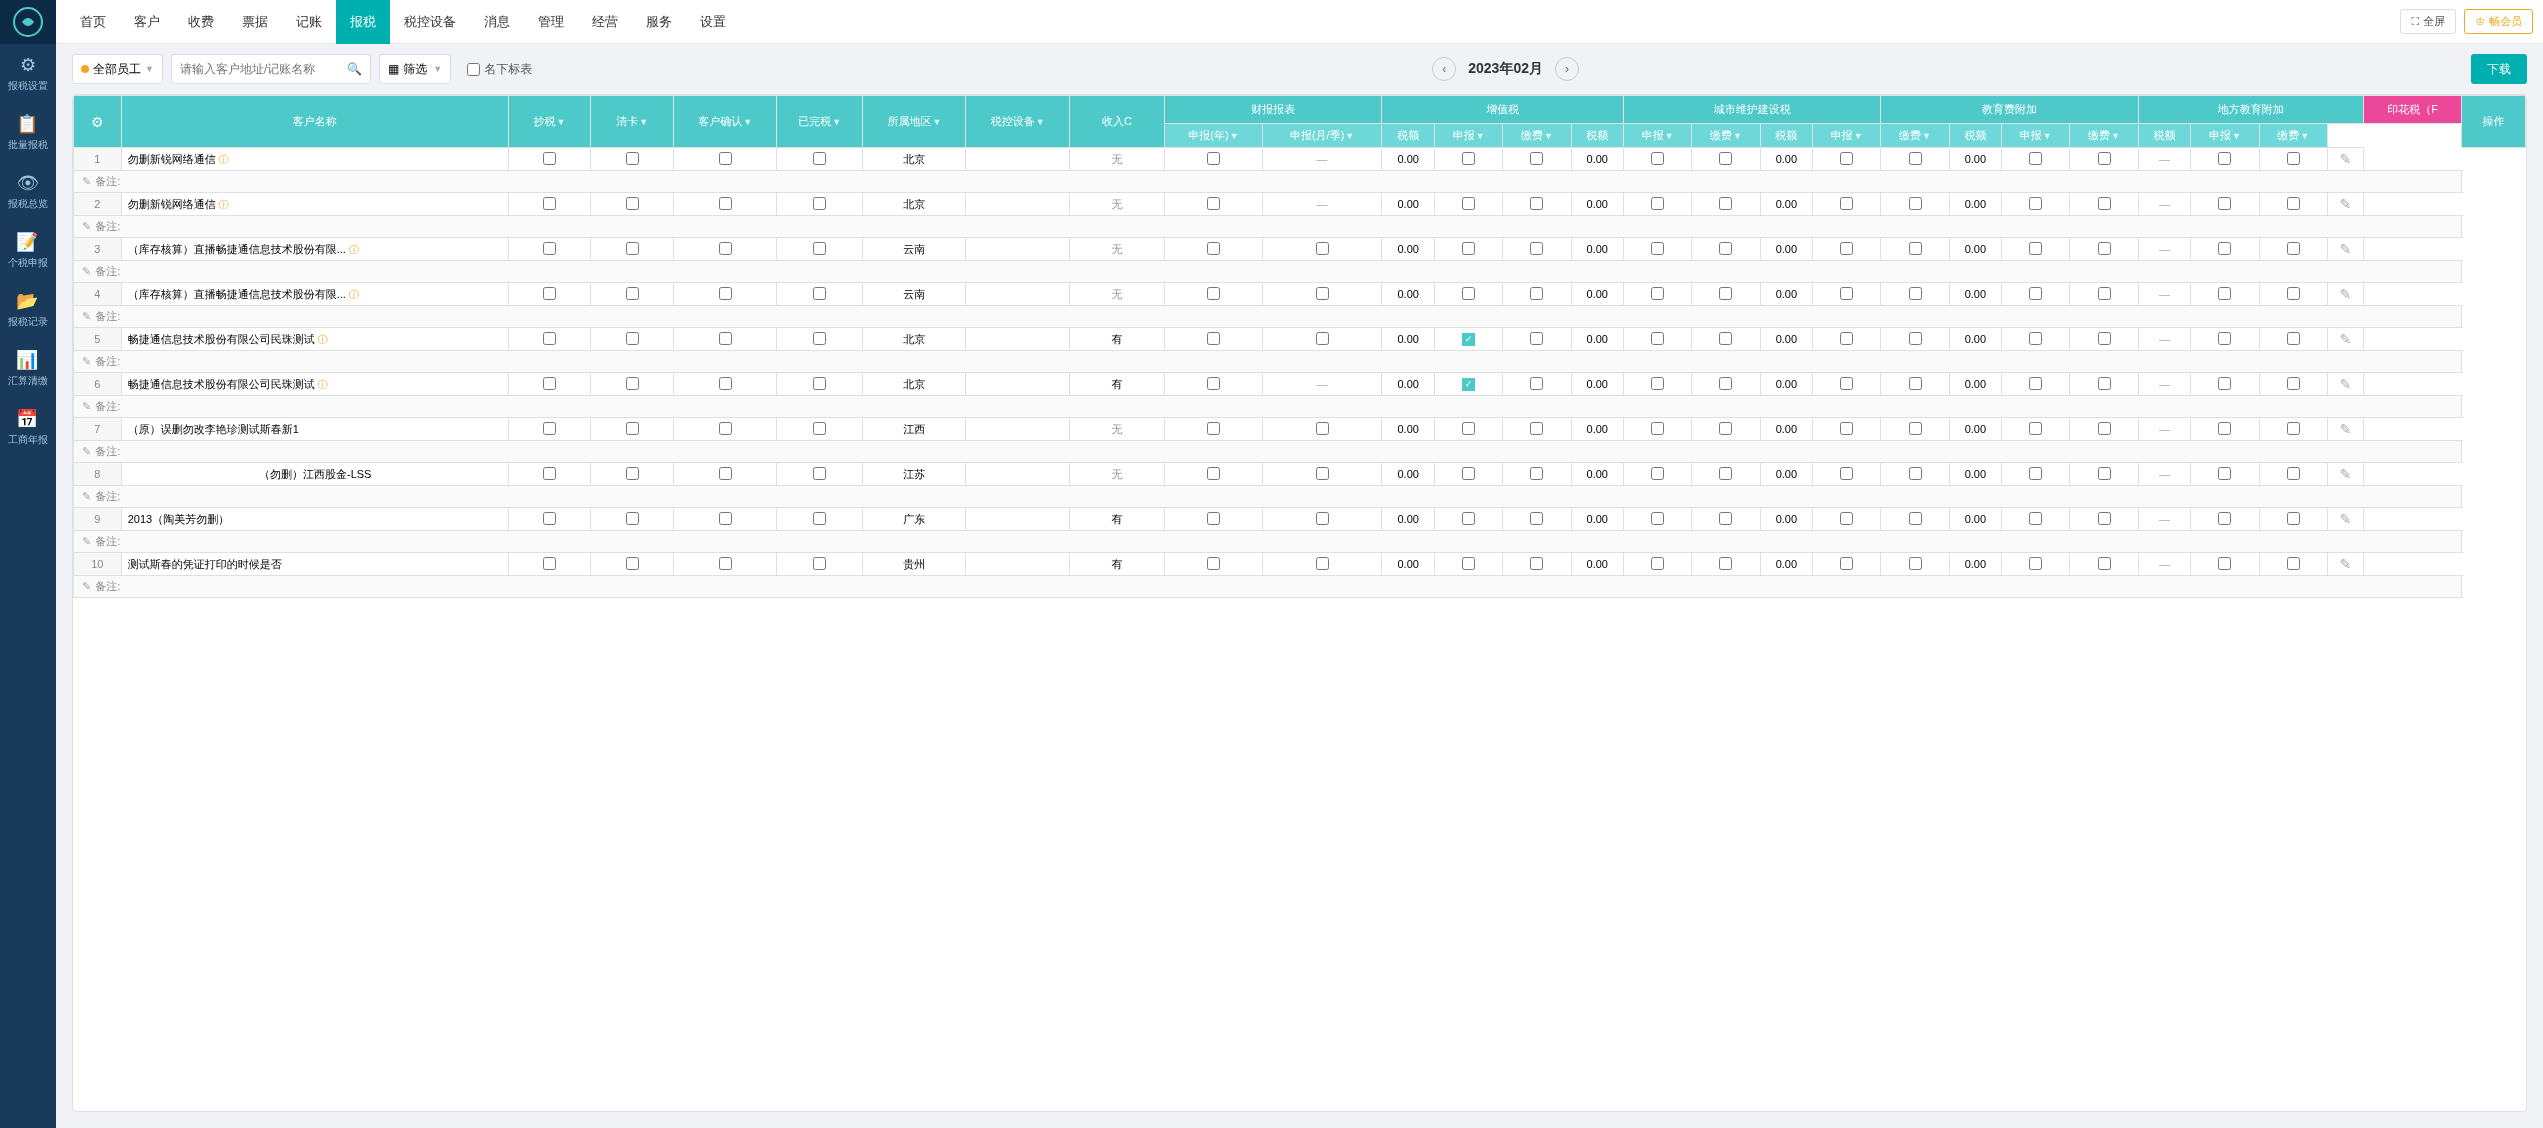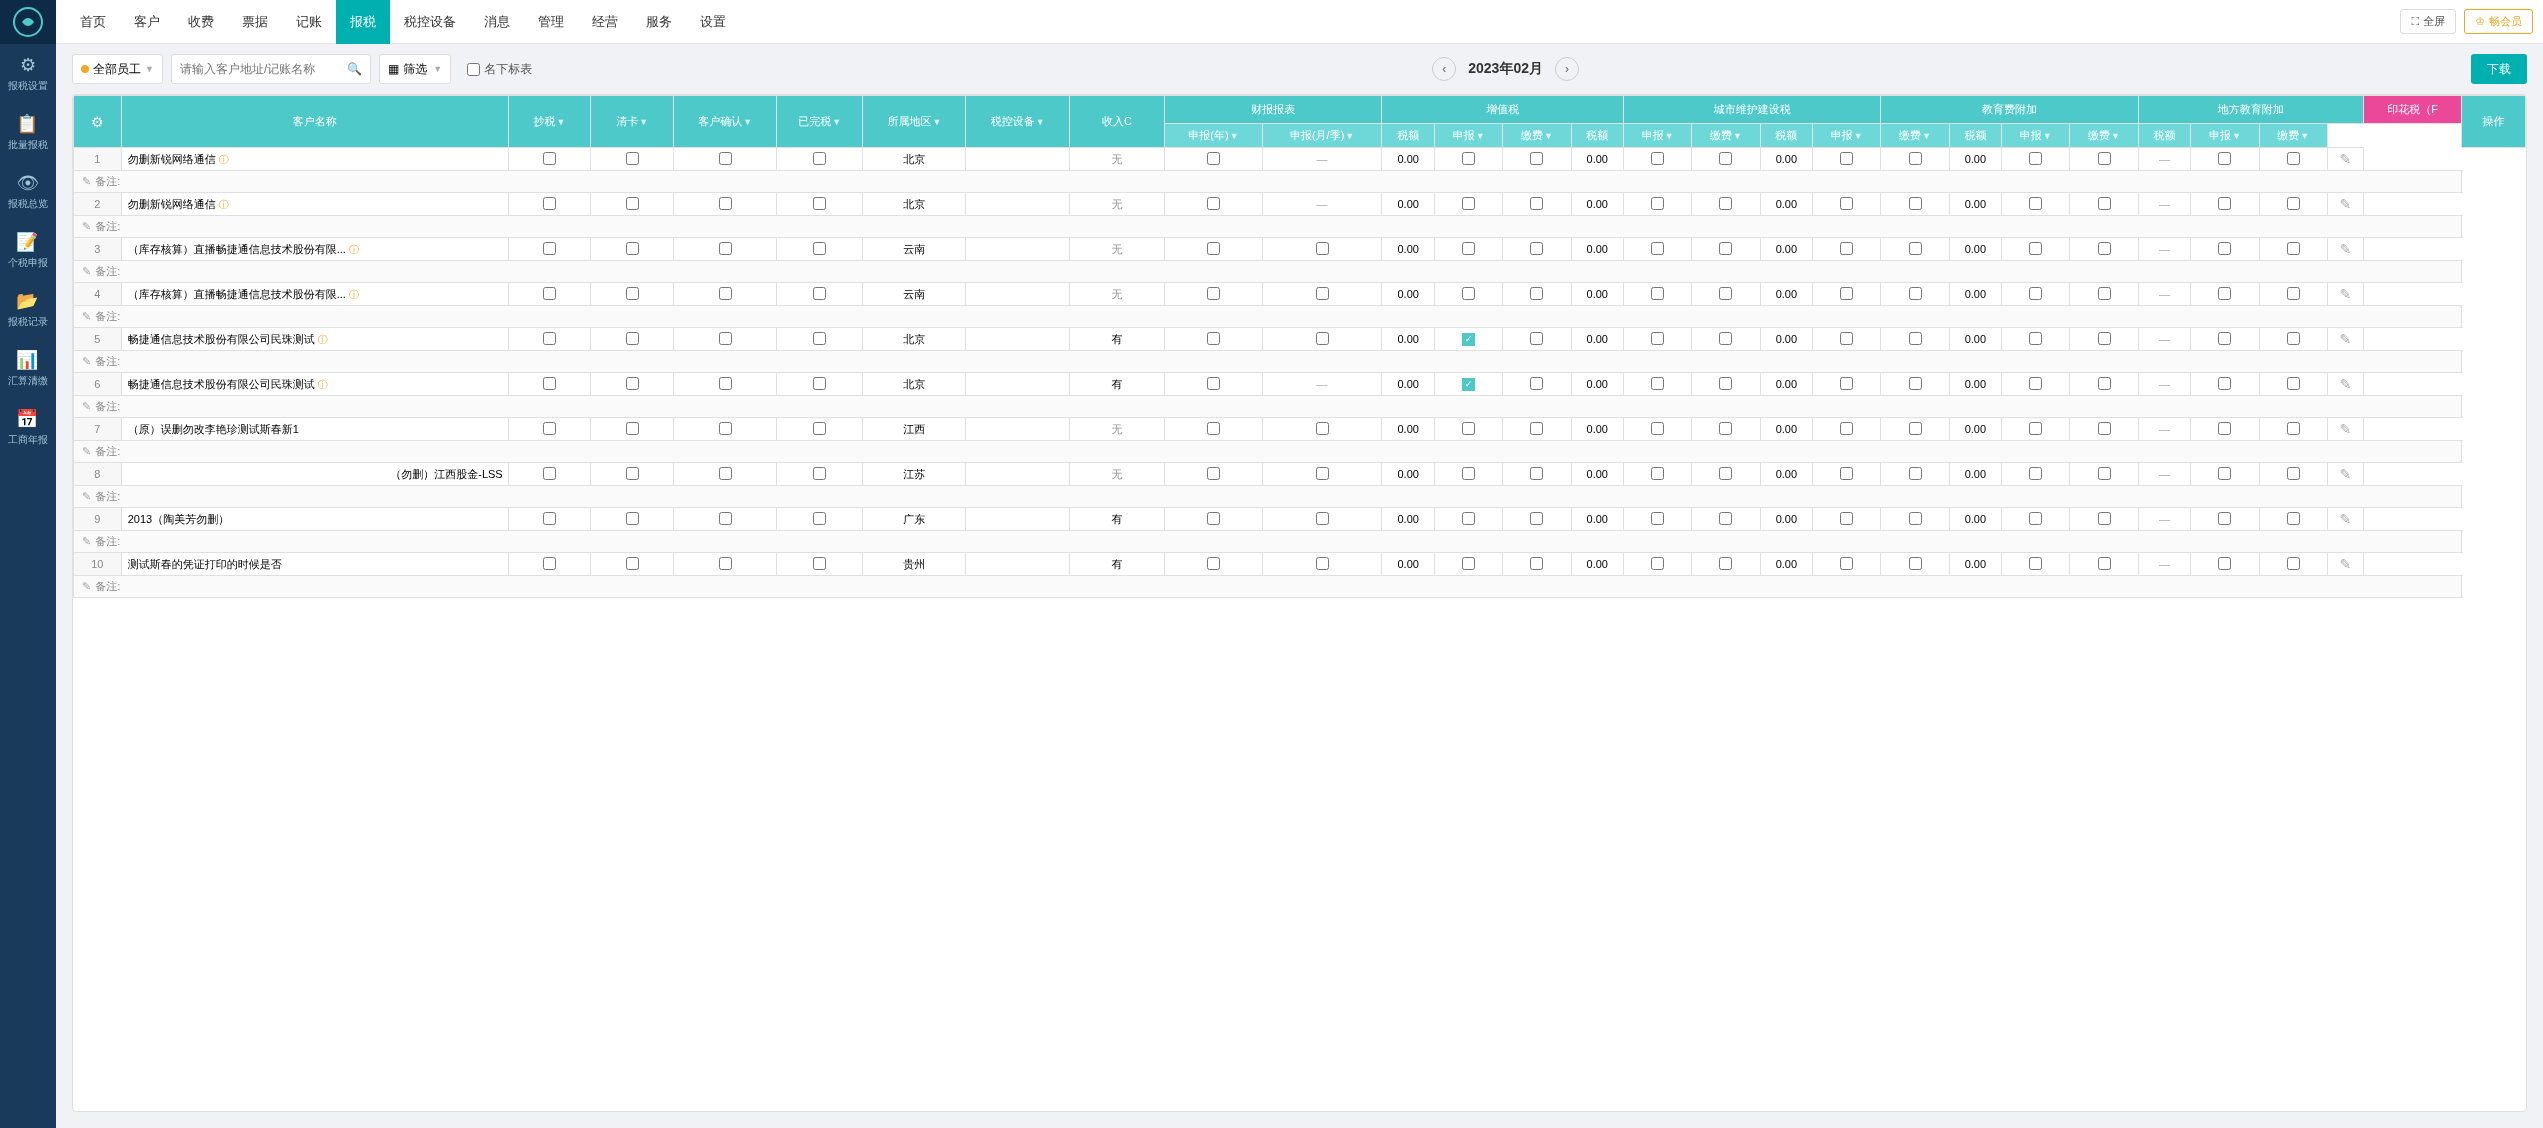--- a/index.html
+++ b/index.html
@@ -627,21 +627,21 @@
               <td style="color: rgb(170, 170, 170);">—</td>
               <td><input type="checkbox" style=""></td>
               <td><input type="checkbox" style=""></td>
               <td><button class="btn-edit">✎</button></td>
             </tr>
             <tr class="remark-row">
               <td colspan="30"><span style="color:#aaa;margin-right:4px;">✎</span><span>备注:</span></td>
             </tr>
             <tr>
               <td style="background: rgb(247, 247, 247); color: rgb(136, 136, 136);">8</td>
-              <td style="text-align: right; padding-left: 6px; min-width: 190px;">（勿删）江西股金-LSS</td>
+              <td style="text-align: center; padding-left: 6px; min-width: 190px;">（勿删）江西股金-LSS</td>
               <td><input type="checkbox" style=""></td>
               <td><input type="checkbox" style=""></td>
               <td><input type="checkbox" style=""></td>
               <td><input type="checkbox" style=""></td>
               <td>江苏</td>
               <td></td>
               <td style="color: rgb(153, 153, 153);">无</td>
               <td><input type="checkbox" style=""></td>
               <td><input type="checkbox" style=""></td>
               <td>0.00</td>

